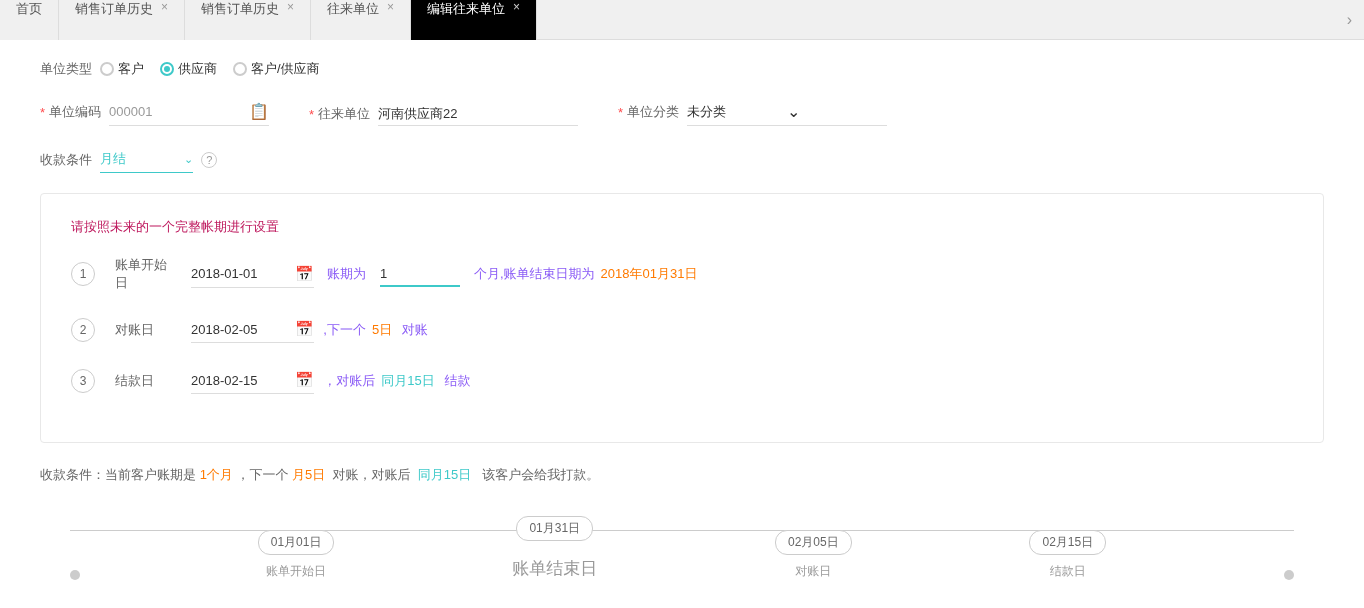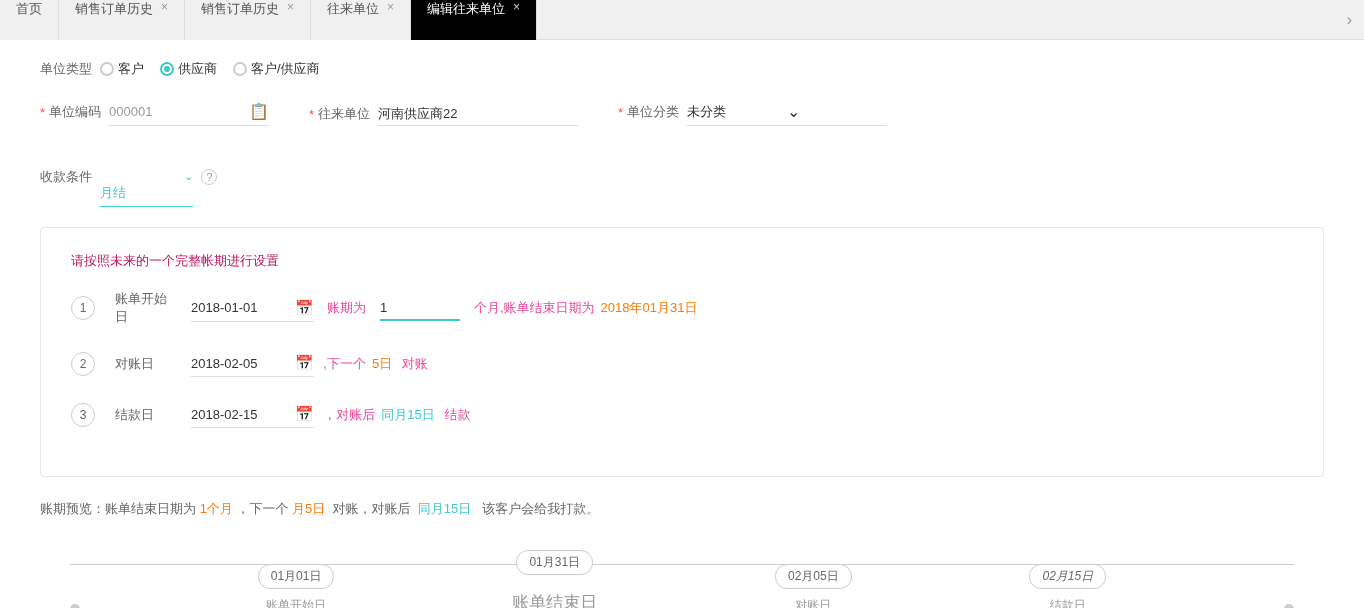--- a/index.html
+++ b/index.html
@@ -137,21 +137,20 @@
       display: flex;
       align-items: center;
       border-bottom: 1px solid #3ec9c9;
       padding: 4px 0;
       cursor: pointer;
     }
     .select-value {
       color: #3ec9c9;
       font-size: 13px;
       min-width: 80px;
-      margin-top: 34px;
     }
     .arrow-down {
       color: #3ec9c9;
       font-size: 11px;
       margin-left: 4px;
     }
 
     .help-icon {
       width: 16px;
       height: 16px;
@@ -233,21 +232,21 @@
     }
     .period-input {
       border: none;
       border-bottom: 2px solid #3ec9c9;
       outline: none;
       font-size: 13px;
       width: 80px;
       padding: 4px 0;
       color: #333;
     }
-    .text-normal { color: #ec4899; margin: 0 6px; }
+    .text-normal { color: #8b5cf6; margin: 0 6px; }
     .text-highlight-orange { color: #ff7a00; font-weight: 500; }
     .text-highlight-teal { color: #3ec9c9; font-weight: 500; }
 
     
     .preview-text {
       font-size: 13px;
       color: #666;
       margin-bottom: 30px;
       line-height: 1.8;
     }
@@ -373,21 +372,21 @@
         <input class="date-input" type="text" value="2018-02-15" style="">
         <span class="calendar-icon">📅</span>
       </div>
       <span class="text-normal">&nbsp;，对账后</span>
       <span class="text-highlight-teal">同月15日</span>
       <span class="text-normal">&nbsp;结款</span>
     </div>
   </div>
 
   <div class="preview-text">
-    <span>账期预览：账单结束日期为</span>
+    <span>收款条件：当前客户账期是</span>
     <span class="text-highlight-orange">1个月</span>
     <span>，下一个</span>
     <span class="text-highlight-orange">月5日</span>
     <span>&nbsp;对账，对账后&nbsp;</span>
     <span class="text-highlight-teal">同月15日</span>
     <span>&nbsp;</span>
     <span>该客户会给我打款。</span>
   </div>
 
   <div style="position:relative; padding: 0 30px;">
@@ -409,21 +408,21 @@
         <div style="border:1px solid #ccc;border-radius:12px;padding:3px 12px;font-size:12px;color:#666;background:#fff;white-space:nowrap;">01月31日</div>
         <div style="font-size:17px;color:#999;margin-top:16px;white-space:nowrap;">账单结束日</div>
       </div>
 
       <div style="display:flex;flex-direction:column;align-items:center;">
         <div style="border:1px solid #ccc;border-radius:12px;padding:3px 12px;font-size:12px;color:#666;background:#fff;white-space:nowrap;">02月05日</div>
         <div style="font-size:12px;color:#999;margin-top:8px;white-space:nowrap;">对账日</div>
       </div>
 
       <div style="display:flex;flex-direction:column;align-items:center;">
-        <div style="border:1px solid #ccc;border-radius:12px;padding:3px 12px;font-size:12px;color:#666;background:#fff;white-space:nowrap;font-style:italic;">02月15日</div>
+        <div style="border:1px solid #ccc;border-radius:12px;padding:3px 12px;font-size:12px;color:#666;background:#fff;white-space:nowrap;">02月15日</div>
         <div style="font-size:12px;color:#999;margin-top:8px;white-space:nowrap;">结款日</div>
       </div>
 
       <div style="display:flex;flex-direction:column;align-items:center;">
         <div style="width:10px;height:10px;border-radius:50%;background:#ccc;margin-top:9px;"></div>
       </div>
 
     </div>
   </div>
 

